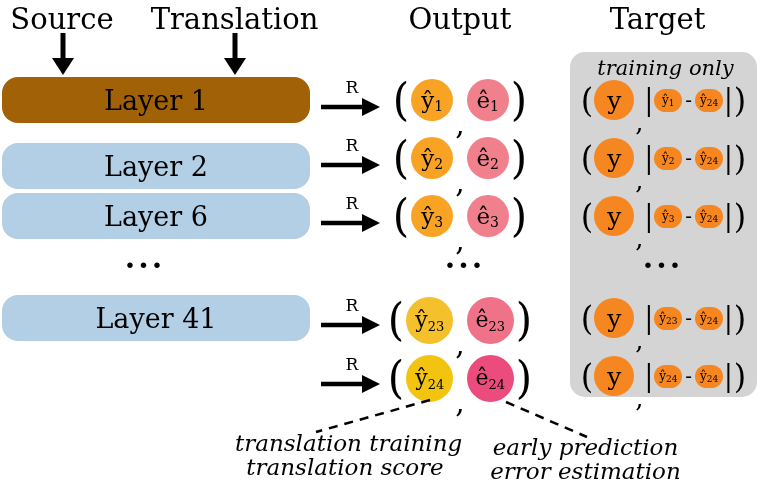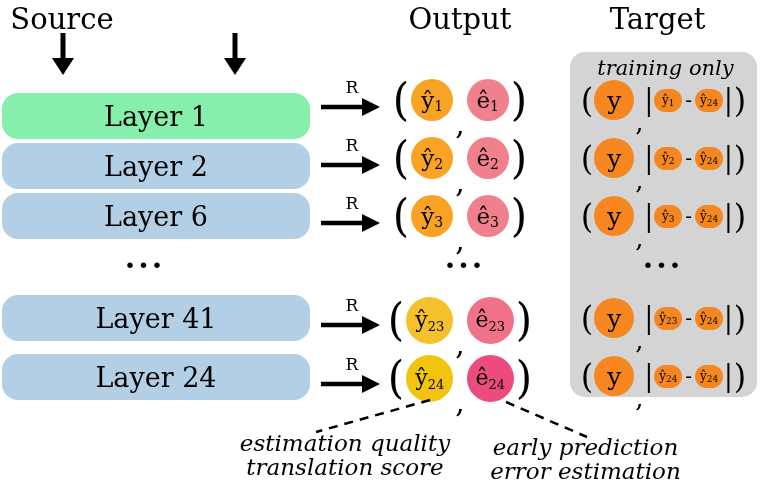--- a/index.html
+++ b/index.html
@@ -46,36 +46,37 @@
   .rlab{font-size:17px;}
   .anno{font-style:italic;font-size:23px;line-height:24px;text-align:center;white-space:nowrap;}
   svg{display:block;}
 </style>
 </head>
 <body>
 
 <div id="fig">
 
   <div class="abs hdr" style="left:8px;top:2px;width:108px;">Source</div>
+  <div class="abs hdr" style="left:132px;top:2px;width:205px;">Translation</div>
   <div class="abs hdr" style="left:400px;top:2px;width:120px;">Output</div>
   <div class="abs hdr" style="left:595px;top:2px;width:125px;">Target</div>
 
   <svg class="abs" style="left:50px;top:33px;" width="26" height="42" viewBox="0 0 26 42">
     <line x1="13" y1="0" x2="13" y2="27" stroke="#000" stroke-width="5"></line>
     <polygon points="2,25 24,25 13,42" fill="#000"></polygon>
   </svg>
   <svg class="abs" style="left:222px;top:33px;" width="26" height="42" viewBox="0 0 26 42">
     <line x1="13" y1="0" x2="13" y2="27" stroke="#000" stroke-width="5"></line>
     <polygon points="2,25 24,25 13,42" fill="#000"></polygon>
   </svg>
 
   <div class="abs target-box" style="background-color: rgb(212, 212, 212);"></div>
   <div class="abs note">training only</div>
 
-  <div class="abs layer-rect" style="top: 77px; background-color: #86efac; margin-top: 16px;">
+  <div class="abs layer-rect" style="top: 77px; background-color: #a16207;">
     <span class="layer-label">Layer 1</span>
   </div>
   <svg class="abs" style="left:318px;top:78px;" width="64" height="44" viewBox="0 0 64 44">
     <text x="34" y="15" text-anchor="middle" class="rlab">R</text>
     <line x1="3" y1="29" x2="46" y2="29" stroke="#000" stroke-width="4.5"></line>
     <polygon points="44,20 44,38 62,29" fill="#000"></polygon>
   </svg>
   <div class="abs tuple out-tuple" style="top:73px;">
     <span class="paren">(</span>
     <span class="circ" style="background-color: rgb(249, 163, 37);">
@@ -229,23 +230,20 @@
       </span>
     <span class="minus">-</span>
     <span class="scirc" style="background-color: rgb(246, 134, 31);">
         <span class="g">ŷ</span>
         <span class="sub">24</span>
       </span>
     <span class="bar">|</span>
     <span class="tparen">)</span>
   </div>
 
-  <div class="abs layer-rect" style="top: 354px; background-color: rgb(179, 207, 229);">
-    <span class="layer-label">Layer 24</span>
-  </div>
   <svg class="abs" style="left:318px;top:355px;" width="64" height="44" viewBox="0 0 64 44">
     <text x="34" y="15" text-anchor="middle" class="rlab">R</text>
     <line x1="3" y1="29" x2="46" y2="29" stroke="#000" stroke-width="4.5"></line>
     <polygon points="44,20 44,38 62,29" fill="#000"></polygon>
   </svg>
   <div class="abs tuple out-tuple" style="top:351px;">
     <span class="paren">(</span>
     <span class="circ big" style="background-color: rgb(243, 196, 15);">
         <span class="g">ŷ</span>
         <span class="sub">24</span>
@@ -276,21 +274,21 @@
     <span class="bar">|</span>
     <span class="tparen">)</span>
   </div>
 
   <svg class="abs" style="left:0;top:0;pointer-events:none;" width="762" height="481" viewBox="0 0 762 481">
     <line x1="430" y1="400" x2="316" y2="432" stroke="#000" stroke-width="2.5" stroke-dasharray="9 7"></line>
     <line x1="506" y1="402" x2="587" y2="437" stroke="#000" stroke-width="2.5" stroke-dasharray="9 7"></line>
   </svg>
 
   <div class="abs anno" style="left:235px;top:431px;width:220px;">
-    <div>estimation quality</div>
+    <div>translation training</div>
     <div>translation score</div>
   </div>
   <div class="abs anno" style="left:478px;top:435px;width:215px;">
     <div>early prediction</div>
     <div>error estimation</div>
   </div>
 
 </div>
 
 </body></html>

